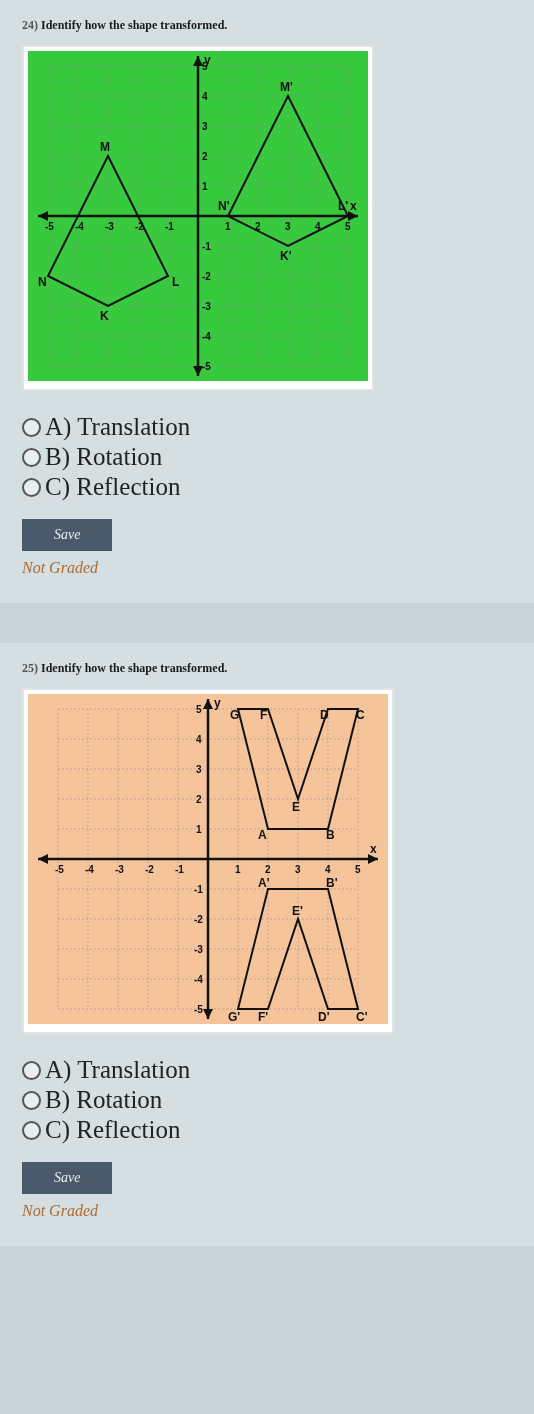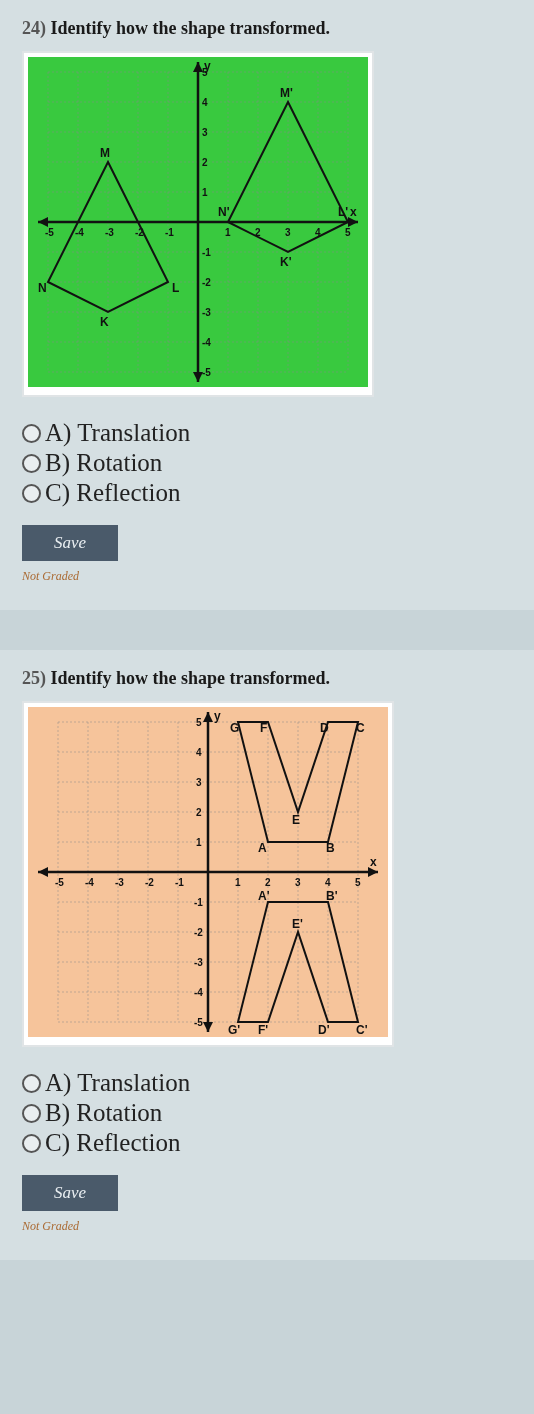--- a/index.html
+++ b/index.html
@@ -8,21 +8,21 @@
     background: #c8d4d8;
     width: 534px;
   }
   .question-block {
     background: #d5dfe2;
     padding: 18px 22px 26px 22px;
     margin-bottom: 40px;
   }
   .question-header {
     font-weight: bold;
-    font-size: 18px;
+    font-size: 12px;
     color: #1a1a1a;
     margin-bottom: 12px;
   }
   .qnum {
     color: #555;
   }
   .figure-wrap {
     background: #fff;
     border: 2px solid #e0e4e6;
     display: inline-block;
@@ -49,30 +49,30 @@
     border-radius: 50%;
     display: inline-block;
     margin-right: 4px;
     background: #e9eef0;
   }
   .save-button {
     background: #4a5a6a;
     color: #eaeff2;
     font-style: italic;
     font-family: Georgia, serif;
-    font-size: 17px;
+    font-size: 14px;
     border: none;
     padding: 8px 32px;
     margin-top: 16px;
     cursor: pointer;
   }
   .status-text {
     font-style: italic;
     color: #aa6a33;
-    font-size: 12px;
+    font-size: 16px;
     margin-top: 8px;
   }
   svg text {
     font-family: Arial, sans-serif;
     font-size: 12px;
     font-weight: bold;
     fill: #111;
   }
   svg .tick { font-size: 10px; font-weight: bold; }
   svg line.grid { stroke: #888; stroke-width: 0.5; stroke-dasharray: 2 2; }

